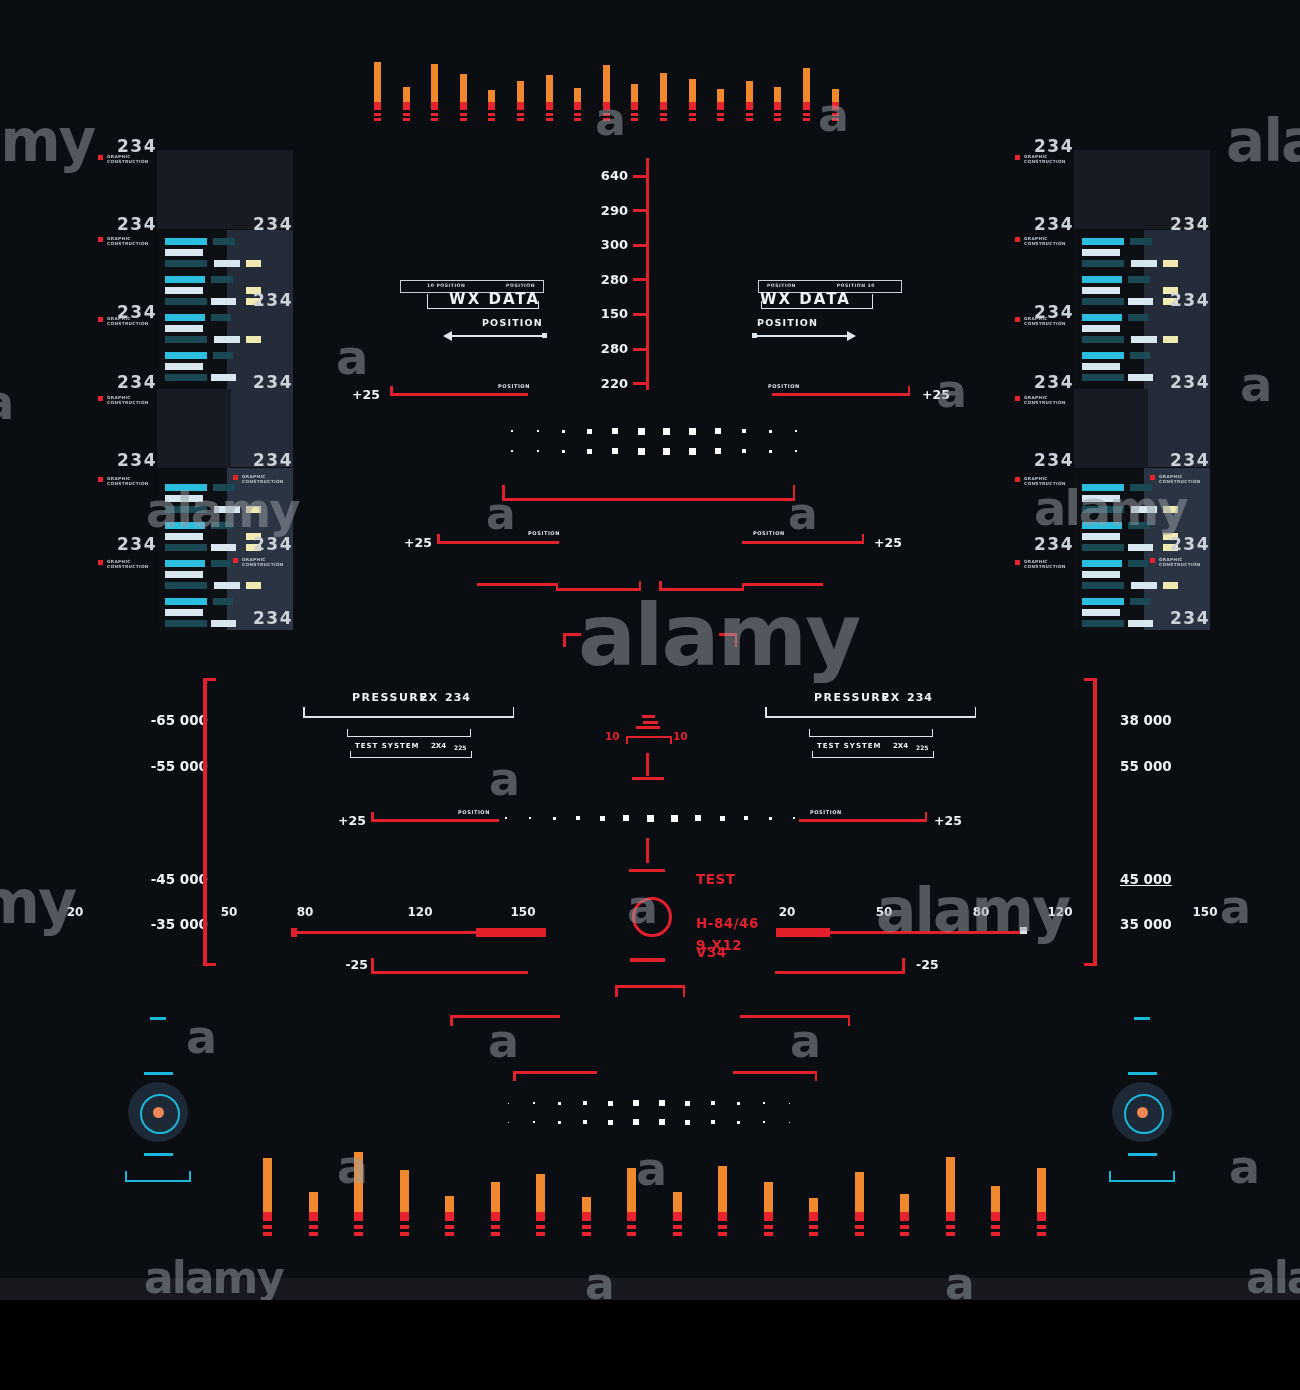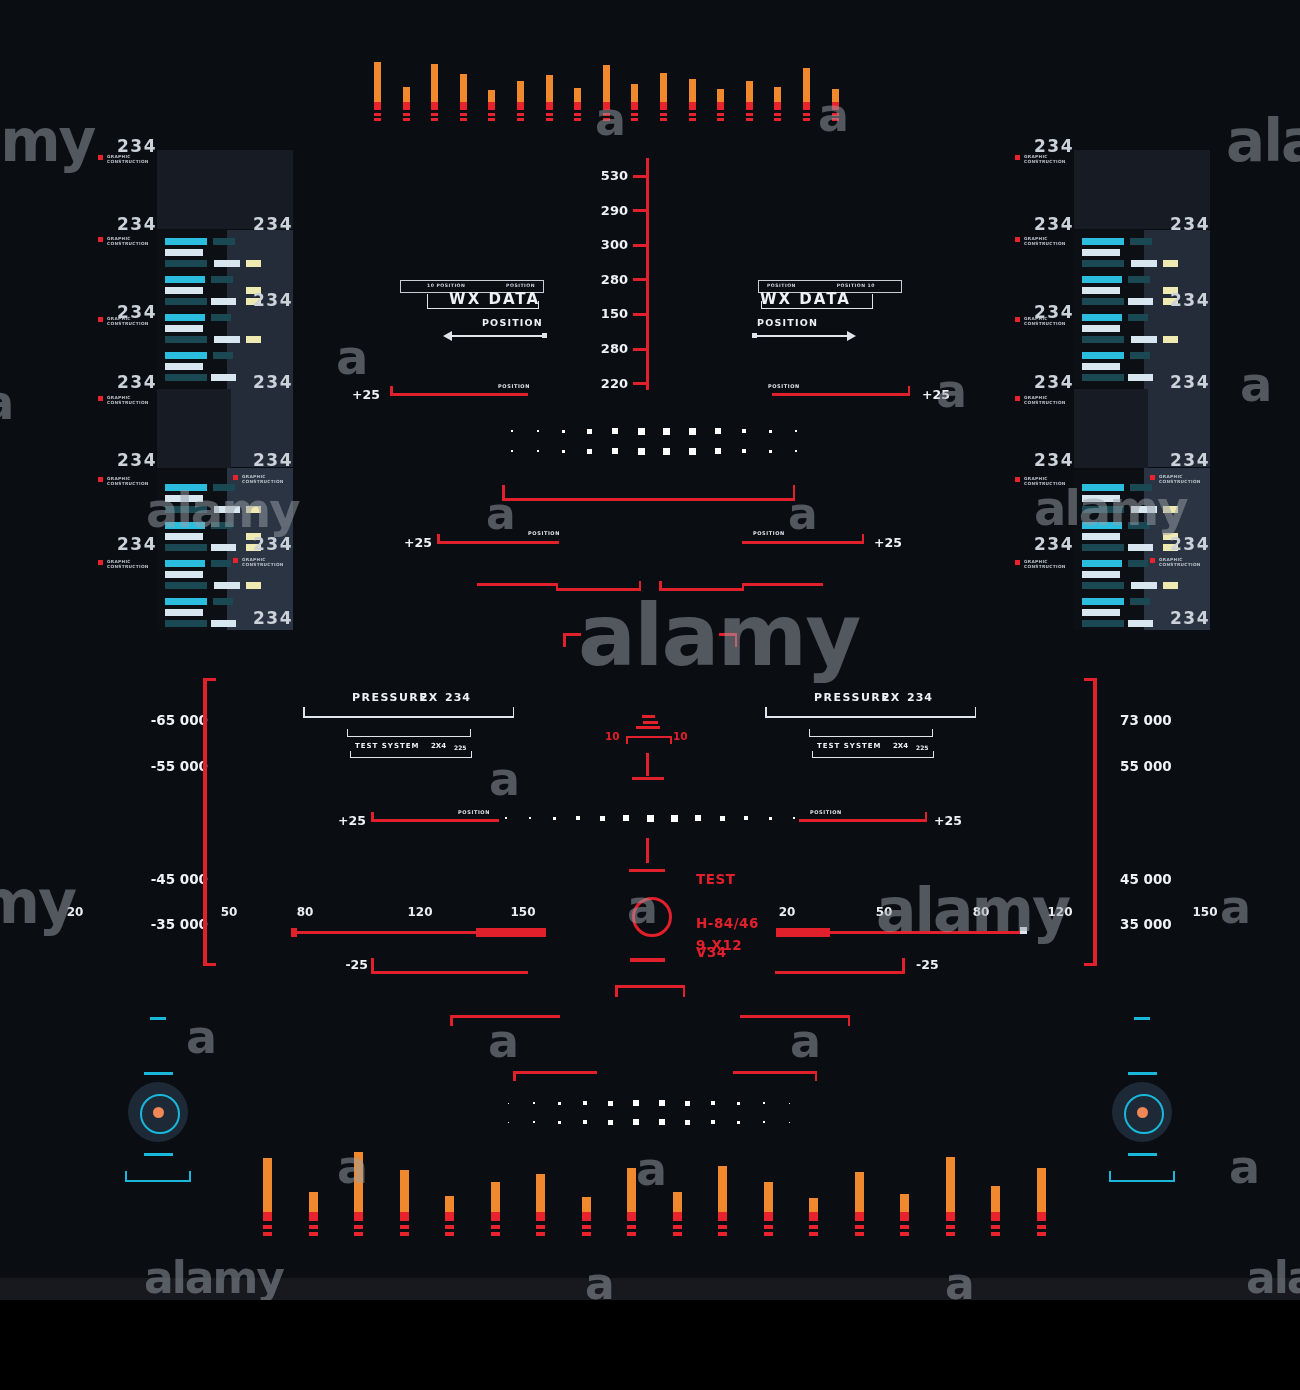--- a/index.html
+++ b/index.html
@@ -345,21 +345,21 @@
       <div style="position: absolute; left: 658.6px; top: 1119px; width: 6px; height: 6px; background: rgb(255, 255, 255);"></div>
       <div style="position: absolute; left: 684.7px; top: 1119.5px; width: 5px; height: 5px; background: rgb(255, 255, 255);"></div>
       <div style="position: absolute; left: 710.8px; top: 1120px; width: 4px; height: 4px; background: rgb(255, 255, 255);"></div>
       <div style="position: absolute; left: 736.9px; top: 1120.5px; width: 3px; height: 3px; background: rgb(255, 255, 255);"></div>
       <div style="position: absolute; left: 763px; top: 1121px; width: 2px; height: 2px; background: rgb(255, 255, 255);"></div>
       <div style="position: absolute; left: 789.1px; top: 1121.5px; width: 1px; height: 1px; background: rgb(255, 255, 255);"></div>
     </div>
   <div>
       <div style="position: absolute; left: 646px; top: 158px; width: 3px; height: 232px; background: rgb(226, 32, 43);"></div>
       <div style="position: absolute; left: 633px; top: 174.5px; width: 13px; height: 3px; background: rgb(226, 32, 43);"></div>
-      <div class="vslbl" style="position: absolute; left: 596px; top: 168px; width: 32px;">530</div>
+      <div class="vslbl" style="position: absolute; left: 596px; top: 168px; width: 32px;">640</div>
       <div style="position: absolute; left: 633px; top: 209.1px; width: 13px; height: 3px; background: rgb(226, 32, 43);"></div>
       <div class="vslbl" style="position: absolute; left: 596px; top: 202.6px; width: 32px;">290</div>
       <div style="position: absolute; left: 633px; top: 243.7px; width: 13px; height: 3px; background: rgb(226, 32, 43);"></div>
       <div class="vslbl" style="position: absolute; left: 596px; top: 237.2px; width: 32px;">300</div>
       <div style="position: absolute; left: 633px; top: 278.3px; width: 13px; height: 3px; background: rgb(226, 32, 43);"></div>
       <div class="vslbl" style="position: absolute; left: 596px; top: 271.8px; width: 32px;">280</div>
       <div style="position: absolute; left: 633px; top: 312.9px; width: 13px; height: 3px; background: rgb(226, 32, 43);"></div>
       <div class="vslbl" style="position: absolute; left: 596px; top: 306.4px; width: 32px;">150</div>
       <div style="position: absolute; left: 633px; top: 347.5px; width: 13px; height: 3px; background: rgb(226, 32, 43);"></div>
       <div class="vslbl" style="position: absolute; left: 596px; top: 341px; width: 32px;">280</div>
@@ -406,23 +406,23 @@
       <div class="speedlbl" style="position: absolute; left: 1044px; top: 905px;">120</div>
       <div class="speedlbl" style="position: absolute; left: 1189px; top: 905px;">150</div>
     </div>
   <div>
       <div class="altl" style="position: absolute; left: 140px; top: 712px;">-65 000</div>
       <div class="altl" style="position: absolute; left: 140px; top: 758px;">-55 000</div>
       <div class="altl" style="position: absolute; left: 140px; top: 871px;">-45 000</div>
       <div class="altl" style="position: absolute; left: 140px; top: 916px;">-35 000</div>
     </div>
   <div>
-      <div class="altr" style="position: absolute; left: 1120px; top: 712px;">73 000</div>
+      <div class="altr" style="position: absolute; left: 1120px; top: 712px;">38 000</div>
       <div class="altr" style="position: absolute; left: 1120px; top: 758px;">55 000</div>
-      <div class="altr" style="position: absolute; left: 1120px; top: 871px;">45 000</div>
+      <div class="altr" style="position: absolute; left: 1120px; top: 871px; text-decoration: underline;">45 000</div>
       <div class="altr" style="position: absolute; left: 1120px; top: 916px;">35 000</div>
     </div>
   <div>
       <div style="position: absolute; left: 98px; top: 155px; width: 5px; height: 5px; background: rgb(232, 35, 46);"></div>
       <div class="conlbl" style="position: absolute; left: 107px; top: 154px;">GRAPHIC CONSTRUCTION</div>
       <div style="position: absolute; left: 98px; top: 237px; width: 5px; height: 5px; background: rgb(232, 35, 46);"></div>
       <div class="conlbl" style="position: absolute; left: 107px; top: 236px;">GRAPHIC CONSTRUCTION</div>
       <div style="position: absolute; left: 98px; top: 317px; width: 5px; height: 5px; background: rgb(232, 35, 46);"></div>
       <div class="conlbl" style="position: absolute; left: 107px; top: 316px;">GRAPHIC CONSTRUCTION</div>
       <div style="position: absolute; left: 98px; top: 396px; width: 5px; height: 5px; background: rgb(232, 35, 46);"></div>

